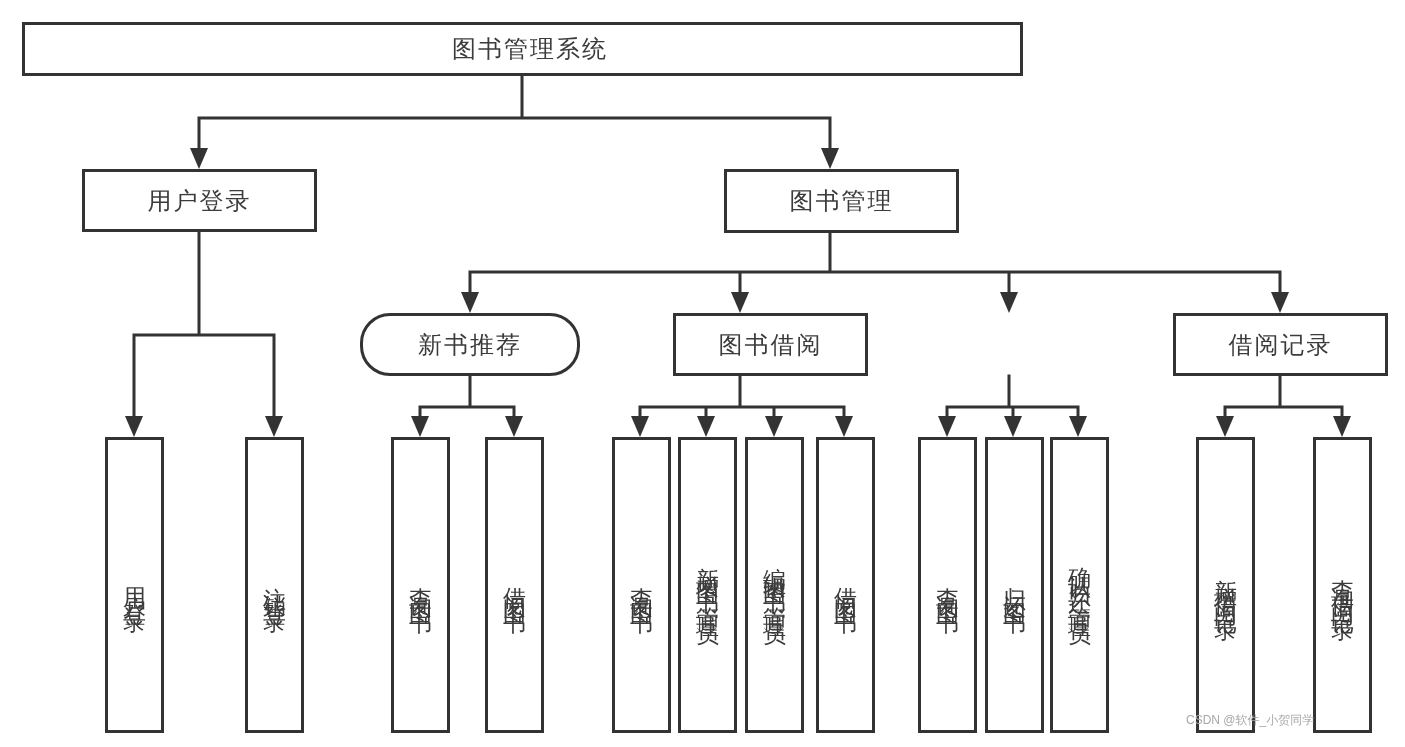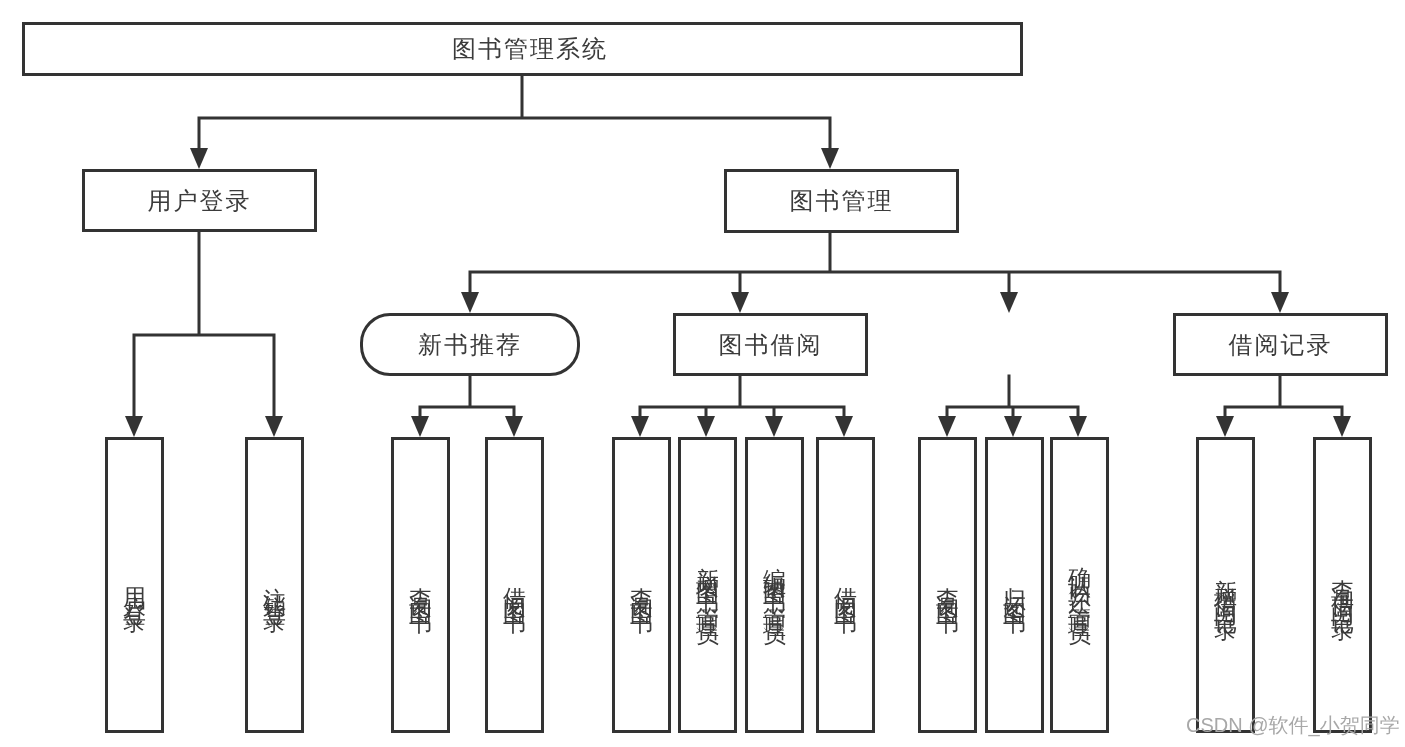--- a/index.html
+++ b/index.html
@@ -62,21 +62,21 @@
     font-size: 23px;
     letter-spacing: 8px;
     line-height: 1;
     color: var(--text, #3b3b3b);
     overflow: hidden;
   }
   .watermark {
     position: absolute;
     left: 1186px;
     top: 712px;
-    font-size: 20px;
+    font-size: 12px;
     color: var(--watermark, #a8a8a8);
     z-index: 5;
     white-space: nowrap;
   }
 </style>
 </head>
 <body>
 
 <div class="stage">
 

